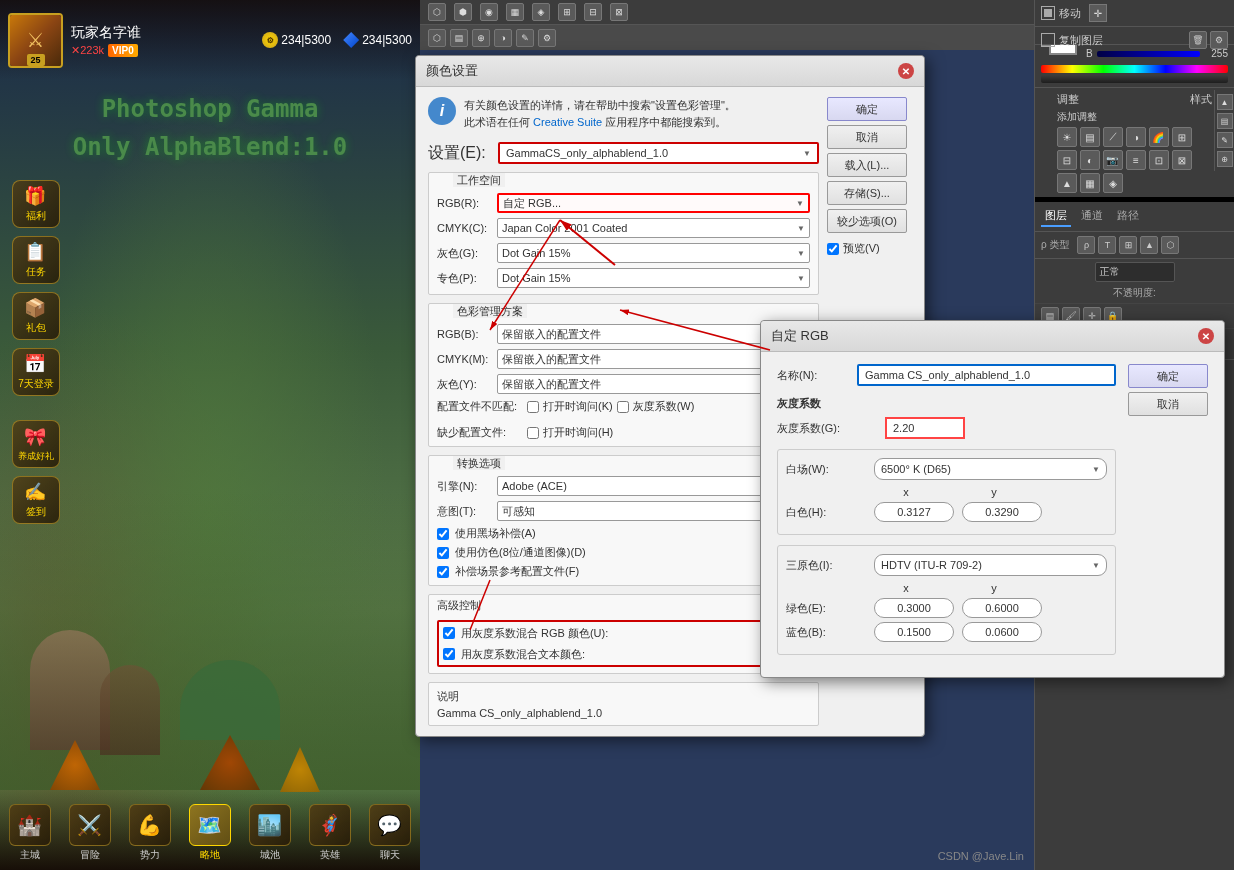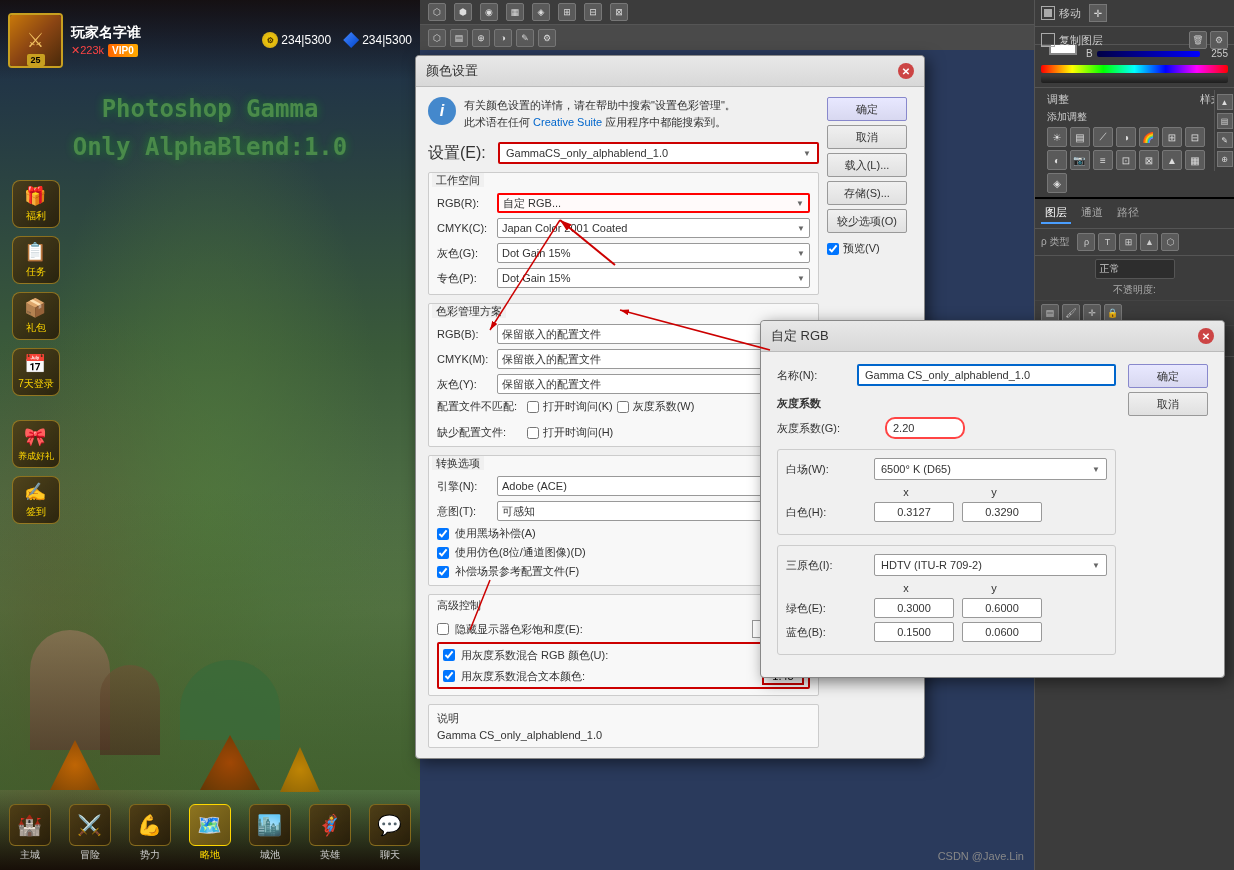--- a/index.html
+++ b/index.html
@@ -80,21 +80,21 @@
     }
 
     .player-info {
       margin-left: 8px;
       flex: 1;
     }
 
     .player-name {
       color: #fff;
       font-size: 14px;
-      font-weight: bold;
+      font-weight: normal;
     }
 
     .vip-row {
       display: flex;
       align-items: center;
       gap: 4px;
       margin-top: 2px;
     }
 
     .vip-x {
@@ -454,21 +454,21 @@
       border: 1px solid #ccc;
       border-radius: 2px;
       margin-bottom: 8px;
       background: #f8f8f8;
     }
 
     .section-legend {
       font-size: 11px;
       color: #333;
       padding: 0 4px;
-      margin-left: 3px;
+      margin-left: 24px;
       margin-top: -7px;
       background: #f0f0f0;
       display: inline-block;
       line-height: 14px;
     }
 
     .section-content {
       padding: 6px 8px;
     }
 
@@ -619,21 +619,21 @@
     .crb-gamma-label {
       font-size: 11px;
       color: #333;
       width: 100px;
     }
 
     .crb-gamma-input {
       width: 80px;
       height: 22px;
       border: 2px solid #ff4444;
-      border-radius: 10px;
+      border-radius: 0;
       padding: 2px 6px;
       font-size: 11px;
       color: #333;
       background: #fff;
     }
 
     .crb-section {
       border: 1px solid #ccc;
       border-radius: 3px;
       margin-bottom: 10px;
@@ -665,34 +665,34 @@
       font-size: 11px;
       color: #333;
       width: 80px;
     }
 
     .crb-value-box {
       width: 80px;
       height: 20px;
       background: #fff;
       border: 1px solid #999;
-      border-radius: 2px;
+      border-radius: 10px;
       display: flex;
       align-items: center;
       justify-content: center;
       font-size: 11px;
       color: #333;
     }
 
     .crb-combo {
       flex: 1;
       height: 22px;
       background: #fff;
       border: 1px solid #999;
-      border-radius: 2px;
+      border-radius: 9px;
       padding: 0 6px;
       font-size: 11px;
       color: #333;
       display: flex;
       align-items: center;
       justify-content: space-between;
     }
 
     .crb-buttons {
       display: flex;
@@ -812,22 +812,22 @@
       display: flex;
       align-items: center;
       justify-content: center;
       color: #ccc;
       font-size: 9px;
       cursor: pointer;
     }
 
     
     .ps-adjustment-panel {
-      padding: 4px 12px;
-      border-bottom: 2px solid #000000;
+      padding: 4px 22px;
+      border-bottom: 5px solid #000000;
     }
 
     .ps-adj-icons {
       display: flex;
       gap: 3px;
       flex-wrap: wrap;
     }
 
     .ps-adj-icon {
       width: 20px;
@@ -1277,26 +1277,20 @@
             </div>
           </div>
         </div>
 
         <div class="advanced-section">
           <div class="advanced-header">
             <span style="font-size:11px;color:#333;">高级控制</span>
           </div>
           <div class="adv-checkbox-group">
 
-            <div class="adv-row">
-              <input type="checkbox" class="adv-checkbox" style="">
-              <span class="adv-label">隐藏显示器色彩饱和度(E):</span>
-              <input class="adv-input" value="20" style="">
-              <span class="adv-percent">%</span>
-            </div>
 
             <div class="adv-row-group">
               <div class="adv-row" style="margin-bottom:3px;">
                 <input type="checkbox" class="adv-checkbox" checked="" style="">
                 <span class="adv-label">用灰度系数混合 RGB 颜色(U):</span>
                 <input class="adv-input highlighted" value="1.00" style="">
               </div>
               <div class="adv-row">
                 <input type="checkbox" class="adv-checkbox" checked="" style="">
                 <span class="adv-label">用灰度系数混合文本颜色:</span>

